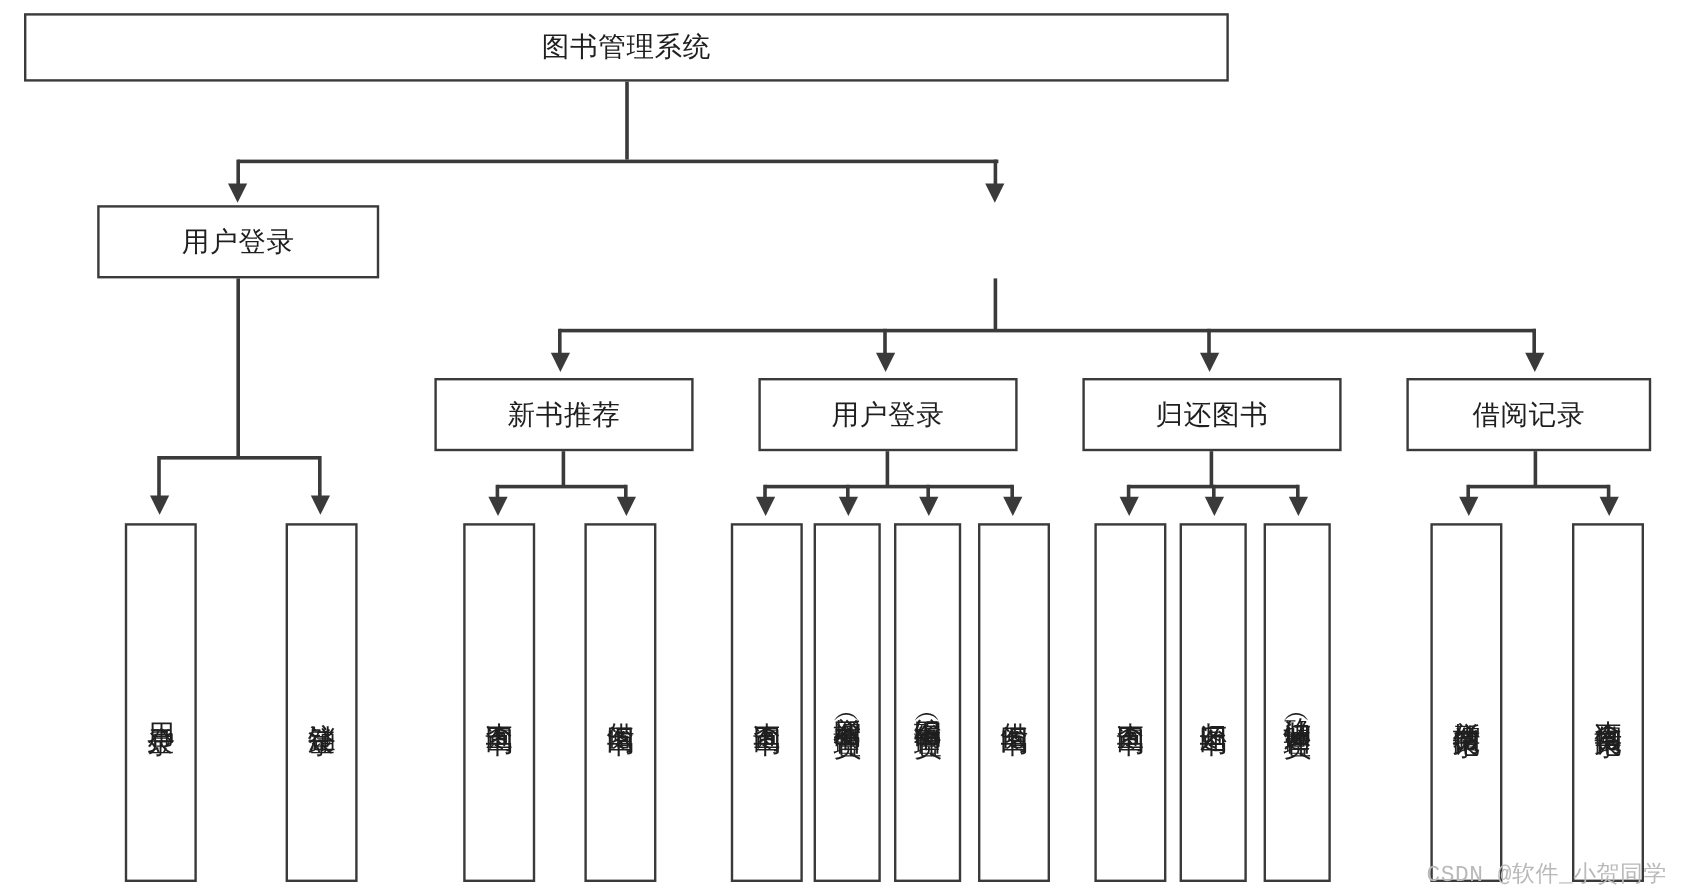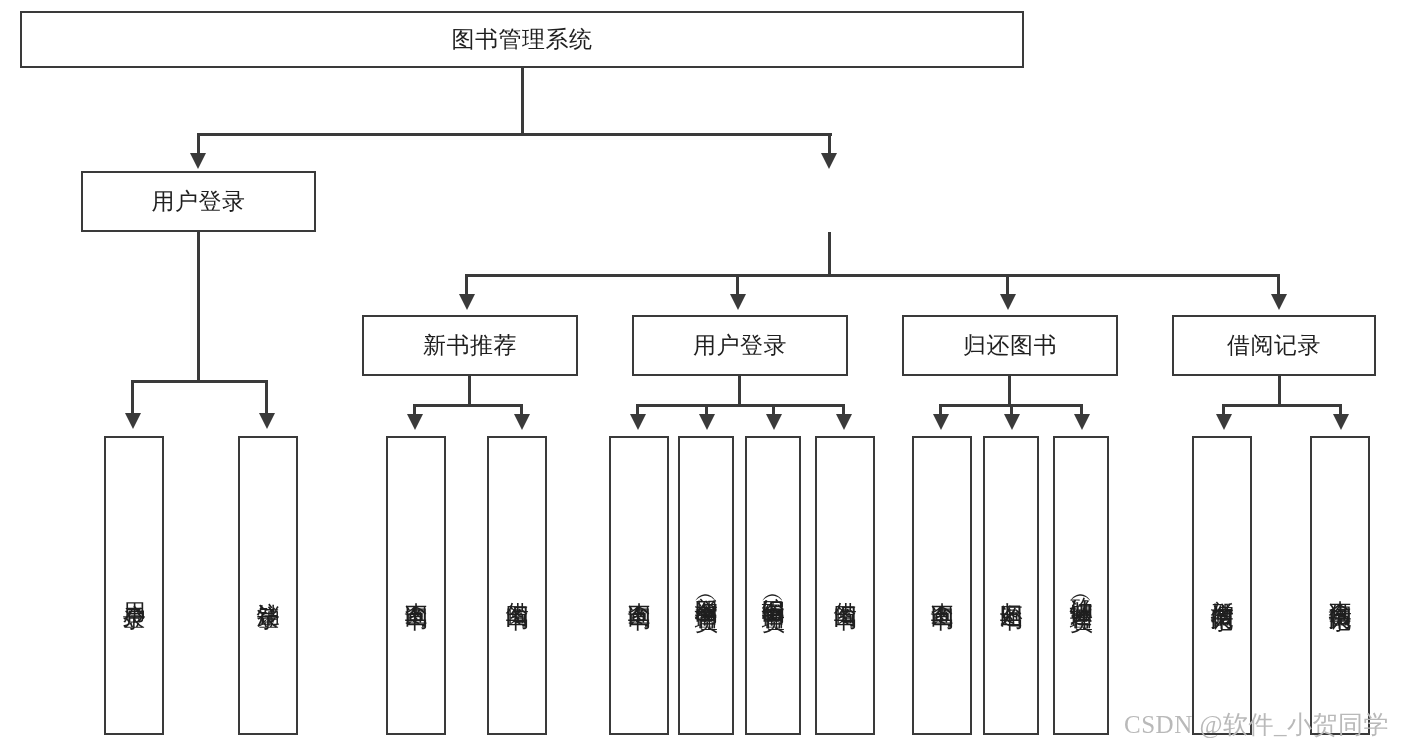--- a/index.html
+++ b/index.html
@@ -68,25 +68,25 @@
     width: 0;
     height: 0;
     border-left: 8px solid transparent;
     border-right: 8px solid transparent;
     border-top: 16px solid #3a3a3a;
   }
   .watermark {
     position: absolute;
     right: 16px;
     bottom: 6px;
-    font-size: 25px;
+    font-size: 19px;
     color: #b9b9b9;
     letter-spacing: 0.5px;
     white-space: nowrap;
-    font-family: Liberation Serif, serif;
+    font-family: Liberation Mono, monospace;
   }
 </style>
 </head>
 <body>
 
 <div id="canvas">
 
   <div class="node" style="left:20px; top:11px; width:1004px; height:57px;">
     <span class="label">图书管理系统</span>
   </div>

